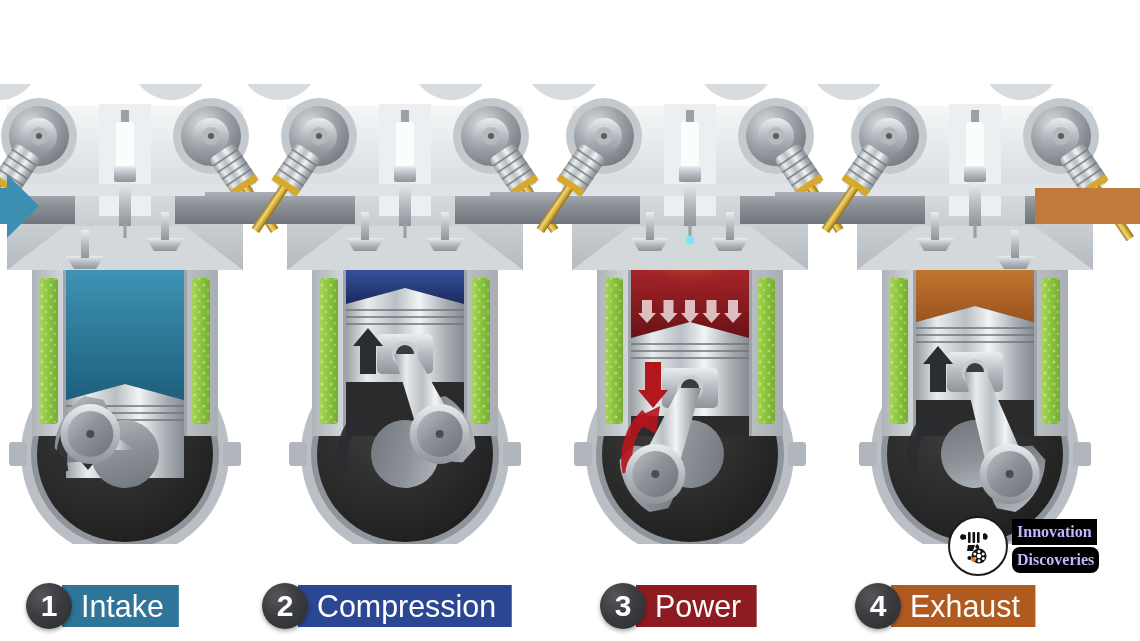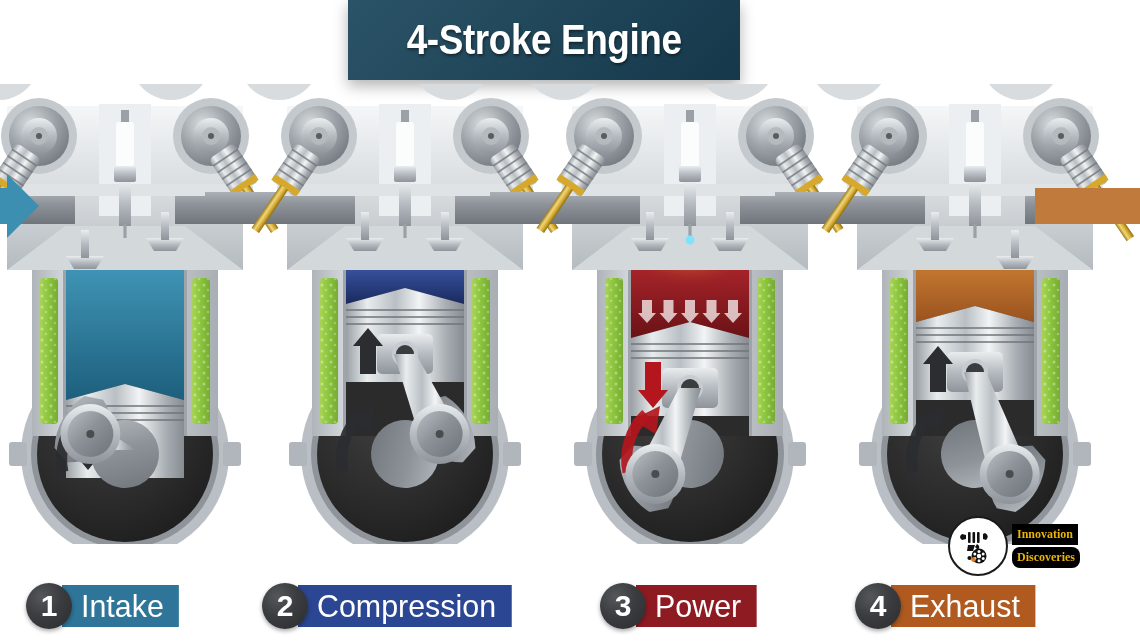--- a/index.html
+++ b/index.html
@@ -45,34 +45,31 @@
   }
 
   
   .watermark{position:absolute;left:948px;top:516px;display:flex;align-items:center;}
   .wm-logo{
     width:56px;height:56px;border-radius:50%;background:#fff;
     border:2px solid #1a1a1a;display:flex;align-items:center;justify-content:center;
   }
   .wm-text{margin-left:4px;display:flex;flex-direction:column;align-items:flex-start;}
   .wm-line{
-    background:#000;color:#eab308;font-family:"Liberation Serif",serif;
-    font-weight:bold;font-size:12px;padding:4px 5px;line-height:1.12;
+    background:#000;color:#c4b5fd;font-family:"Liberation Serif",serif;
+    font-weight:bold;font-size:16px;padding:4px 5px;line-height:1.12;
   }
   .wm-line.second{margin-top:2px;align-self:flex-end;border-radius:8px;}
   .engines{position:absolute;left:0;top:84px;width:1140px;height:460px;}
 </style>
 </head>
 <body style="background: rgb(255, 255, 255);">
 
 <div id="stage">
 
-  <div class="title-banner" style="background: linear-gradient(135deg, rgb(43, 83, 103) 0%, rgb(21, 56, 74) 100%);">
-    <div class="title-text" style="color: rgb(255, 255, 255);">4-Stroke Engine</div>
-  </div>
 
   <div class="engines">
     <svg id="engine-svg" width="1140" height="460" viewBox="0 0 1140 460">
         <defs>
   <linearGradient id="metal" x1="0" y1="0" x2="1" y2="0">
     <stop offset="0" stop-color="#9aa0a5"></stop>
     <stop offset="0.18" stop-color="#e8ecee"></stop>
     <stop offset="0.42" stop-color="#b9bfc4"></stop>
     <stop offset="0.62" stop-color="#f2f4f5"></stop>
     <stop offset="0.85" stop-color="#a7adb2"></stop>

